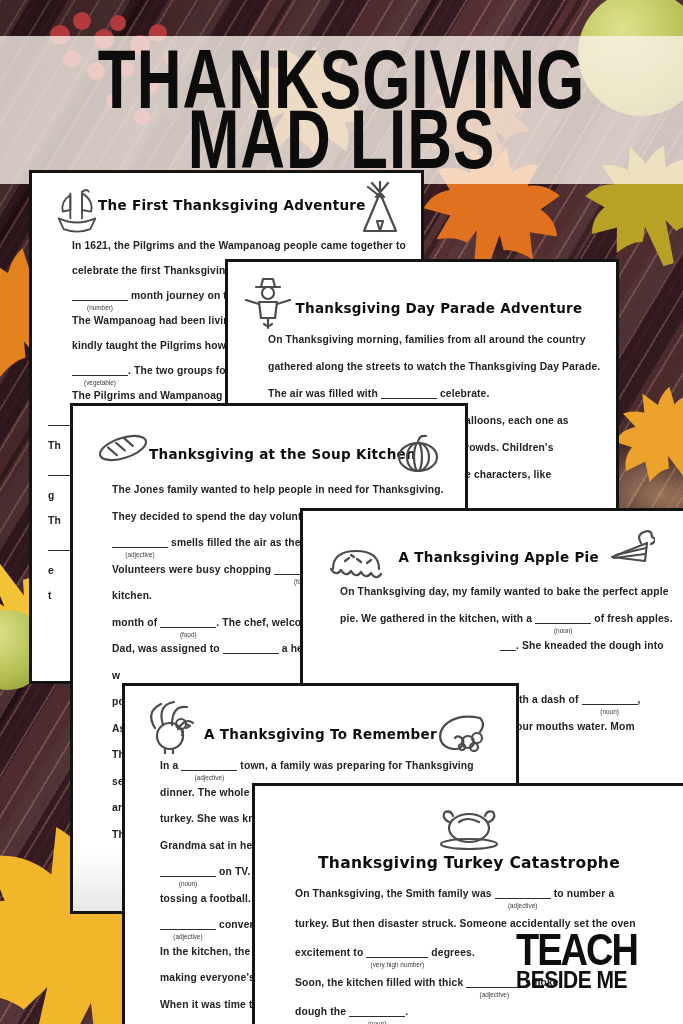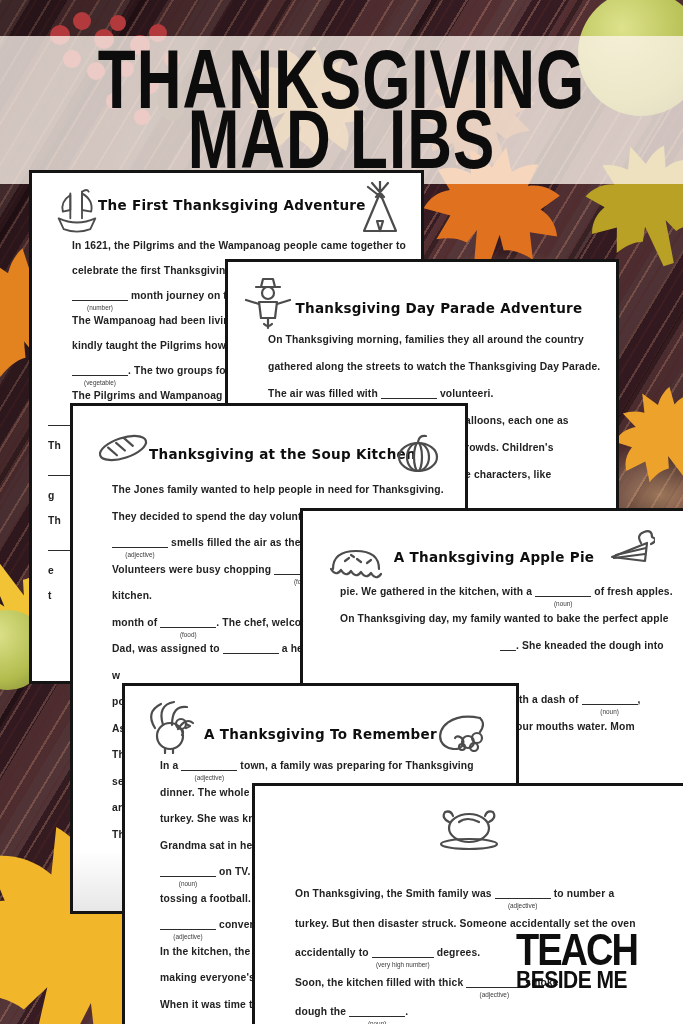--- a/index.html
+++ b/index.html
@@ -41,21 +41,21 @@
       background:linear-gradient(180deg,#fff 88%,#e7e7e7);}
   .p4{left:300px;top:508px;width:382px;height:300px;z-index:13;--st:27px;}
   .p5{left:122px;top:683px;width:391px;height:360px;z-index:14;--st:26.5px;}
   .p6{left:252px;top:783px;width:428px;height:260px;z-index:15;--st:29.5px;}
 
   .ttl{position:absolute;text-align:center;font-weight:bold;color:#0e0e0e;
        font-family:"DejaVu Sans",sans-serif;font-size:13.5px;letter-spacing:.3px;white-space:nowrap;}
   .p1 .ttl{top:24px;left:66px;right:60px;}
   .p2 .ttl{top:38px;left:60px;right:26px;}
   .p3 .ttl{top:40px;left:76px;right:76px;}
-  .p4 .ttl{top:38px;left:86px;right:86px;}
+  .p4 .ttl{top:38px;left:86px;right:86px;text-align:right;}
   .p5 .ttl{top:40px;left:72px;right:72px;}
   .p6 .ttl{top:68px;left:20px;right:20px;font-size:15.5px;}
 
   .icon{position:absolute;}
   .icon svg{display:block;width:100%;height:100%;stroke:#4c4c4c;fill:none;
             stroke-width:2.2;stroke-linecap:round;stroke-linejoin:round;}
   .p1 .icon-l{left:20px;top:12px;width:50px;height:50px;}
   .p1 .icon-r{right:20px;top:8px;width:42px;height:54px;}
   .p2 .icon-l{left:16px;top:12px;width:48px;height:56px;}
   .p3 .icon-l{left:22px;top:20px;width:56px;height:44px;}
@@ -215,23 +215,23 @@
       <svg viewBox="0 0 48 56">
           <path d="M12 13 H36 M17 13 L19 5 H29 L31 13"></path>
           <circle cx="24" cy="19" r="6"></circle>
           <path d="M15 28 H33 L31 44 H17 Z"></path>
           <path d="M2 26 L15 30 M46 26 L33 30"></path>
           <path d="M24 44 V54 M20 50 q4 4 8 0"></path>
         </svg>
     </span>
     <div class="ttl">Thanksgiving Day Parade Adventure</div>
     <div class="lines">
-        <div class="line"><span>On Thanksgiving morning, families they all around the country</span></div>
+        <div class="line"><span>On Thanksgiving morning, families from all around the country</span></div>
         <div class="line"><span>gathered along the streets to watch the Thanksgiving Day Parade.</span></div>
-        <div class="line"><span>The air was filled with </span><span class="blank" style="width: 56px;"></span><span> volunteeri.</span></div>
+        <div class="line"><span>The air was filled with </span><span class="blank" style="width: 56px;"></span><span> celebrate.</span></div>
         <div class="line" style="margin-left: 197px;"><span>alloons, each one as</span></div>
         <div class="line" style="margin-left: 197px;"><span>rowds. Children's</span></div>
         <div class="line" style="margin-left: 197px;"><span>e characters, like</span></div>
       </div>
   </div>
 
   <div class="page p3">
     <span class="icon icon-l">
       <svg viewBox="0 0 56 44">
           <g transform="rotate(-18 28 22)">
@@ -277,22 +277,22 @@
     </span>
     <div class="ttl">A Thanksgiving Apple Pie</div>
     <span class="icon icon-r">
       <svg viewBox="0 0 48 42">
           <path d="M5 36 L40 22 L38 40 Z"></path>
           <path d="M9 34 L39 27 M7 37 L38 33"></path>
           <path d="M34 22 q-5 -8 3 -11 q8 -3 8 5 q7 3 -1 7"></path>
         </svg>
     </span>
     <div class="lines">
+        <div class="line"><span>On Thanksgiving day, my family wanted to bake the perfect apple</span></div>
         <div class="line"><span>pie. We gathered in the kitchen, with a </span><span class="blank" style="width: 56px;"><span class="u">(noun)</span></span><span> of fresh apples.</span></div>
-        <div class="line"><span>On Thanksgiving day, my family wanted to bake the perfect apple</span></div>
         <div class="line" style="margin-left: 160px;"><span class="blank" style="width: 16px;"></span><span>. She kneaded the dough into</span></div>
         <div class="line"></div>
         <div class="line" style="margin-left: 176px;"><span>ith a dash of </span><span class="blank" style="width: 56px;"><span class="u">(noun)</span></span><span>,</span></div>
         <div class="line" style="margin-left: 176px;"><span>our mouths water.  Mom</span></div>
       </div>
   </div>
 
   <div class="page p5">
     <span class="icon icon-l">
       <svg viewBox="0 0 50 56">
@@ -330,24 +330,25 @@
 
   <div class="page p6">
     <span class="icon icon-c">
       <svg viewBox="0 0 64 48">
           <ellipse cx="32" cy="42" rx="28" ry="5"></ellipse>
           <ellipse cx="32" cy="26" rx="20" ry="14"></ellipse>
           <path d="M12 20 q-8 -4 -4 -10 q6 -2 8 4 M52 20 q8 -4 4 -10 q-6 -2 -8 4"></path>
           <path d="M22 20 q8 -6 20 0"></path>
         </svg>
     </span>
+    <div class="ttl">Thanksgiving Turkey Catastrophe</div>
     <div class="lines">
         <div class="line"><span>On Thanksgiving, the Smith family was </span><span class="blank" style="width: 56px;"><span class="u">(adjective)</span></span><span> to number a</span></div>
         <div class="line"><span>turkey. But then disaster struck.  Someone accidentally set the oven</span></div>
-        <div class="line"><span>accidentally to </span><span class="blank" style="width: 62px;"><span class="u">(very high number)</span></span><span> degrees.</span></div>
+        <div class="line"><span>excitement to </span><span class="blank" style="width: 62px;"><span class="u">(very high number)</span></span><span> degrees.</span></div>
         <div class="line"><span>Soon, the kitchen filled with thick </span><span class="blank" style="width: 56px;"><span class="u">(adjective)</span></span><span> smoke</span></div>
         <div class="line"><span>dough the </span><span class="blank" style="width: 56px;"><span class="u">(noun)</span></span><span>.</span></div>
       </div>
   </div>
 
   <div class="wm">
     <div class="l1">TEACH</div>
     <div class="l2">BESIDE ME</div>
   </div>
 

